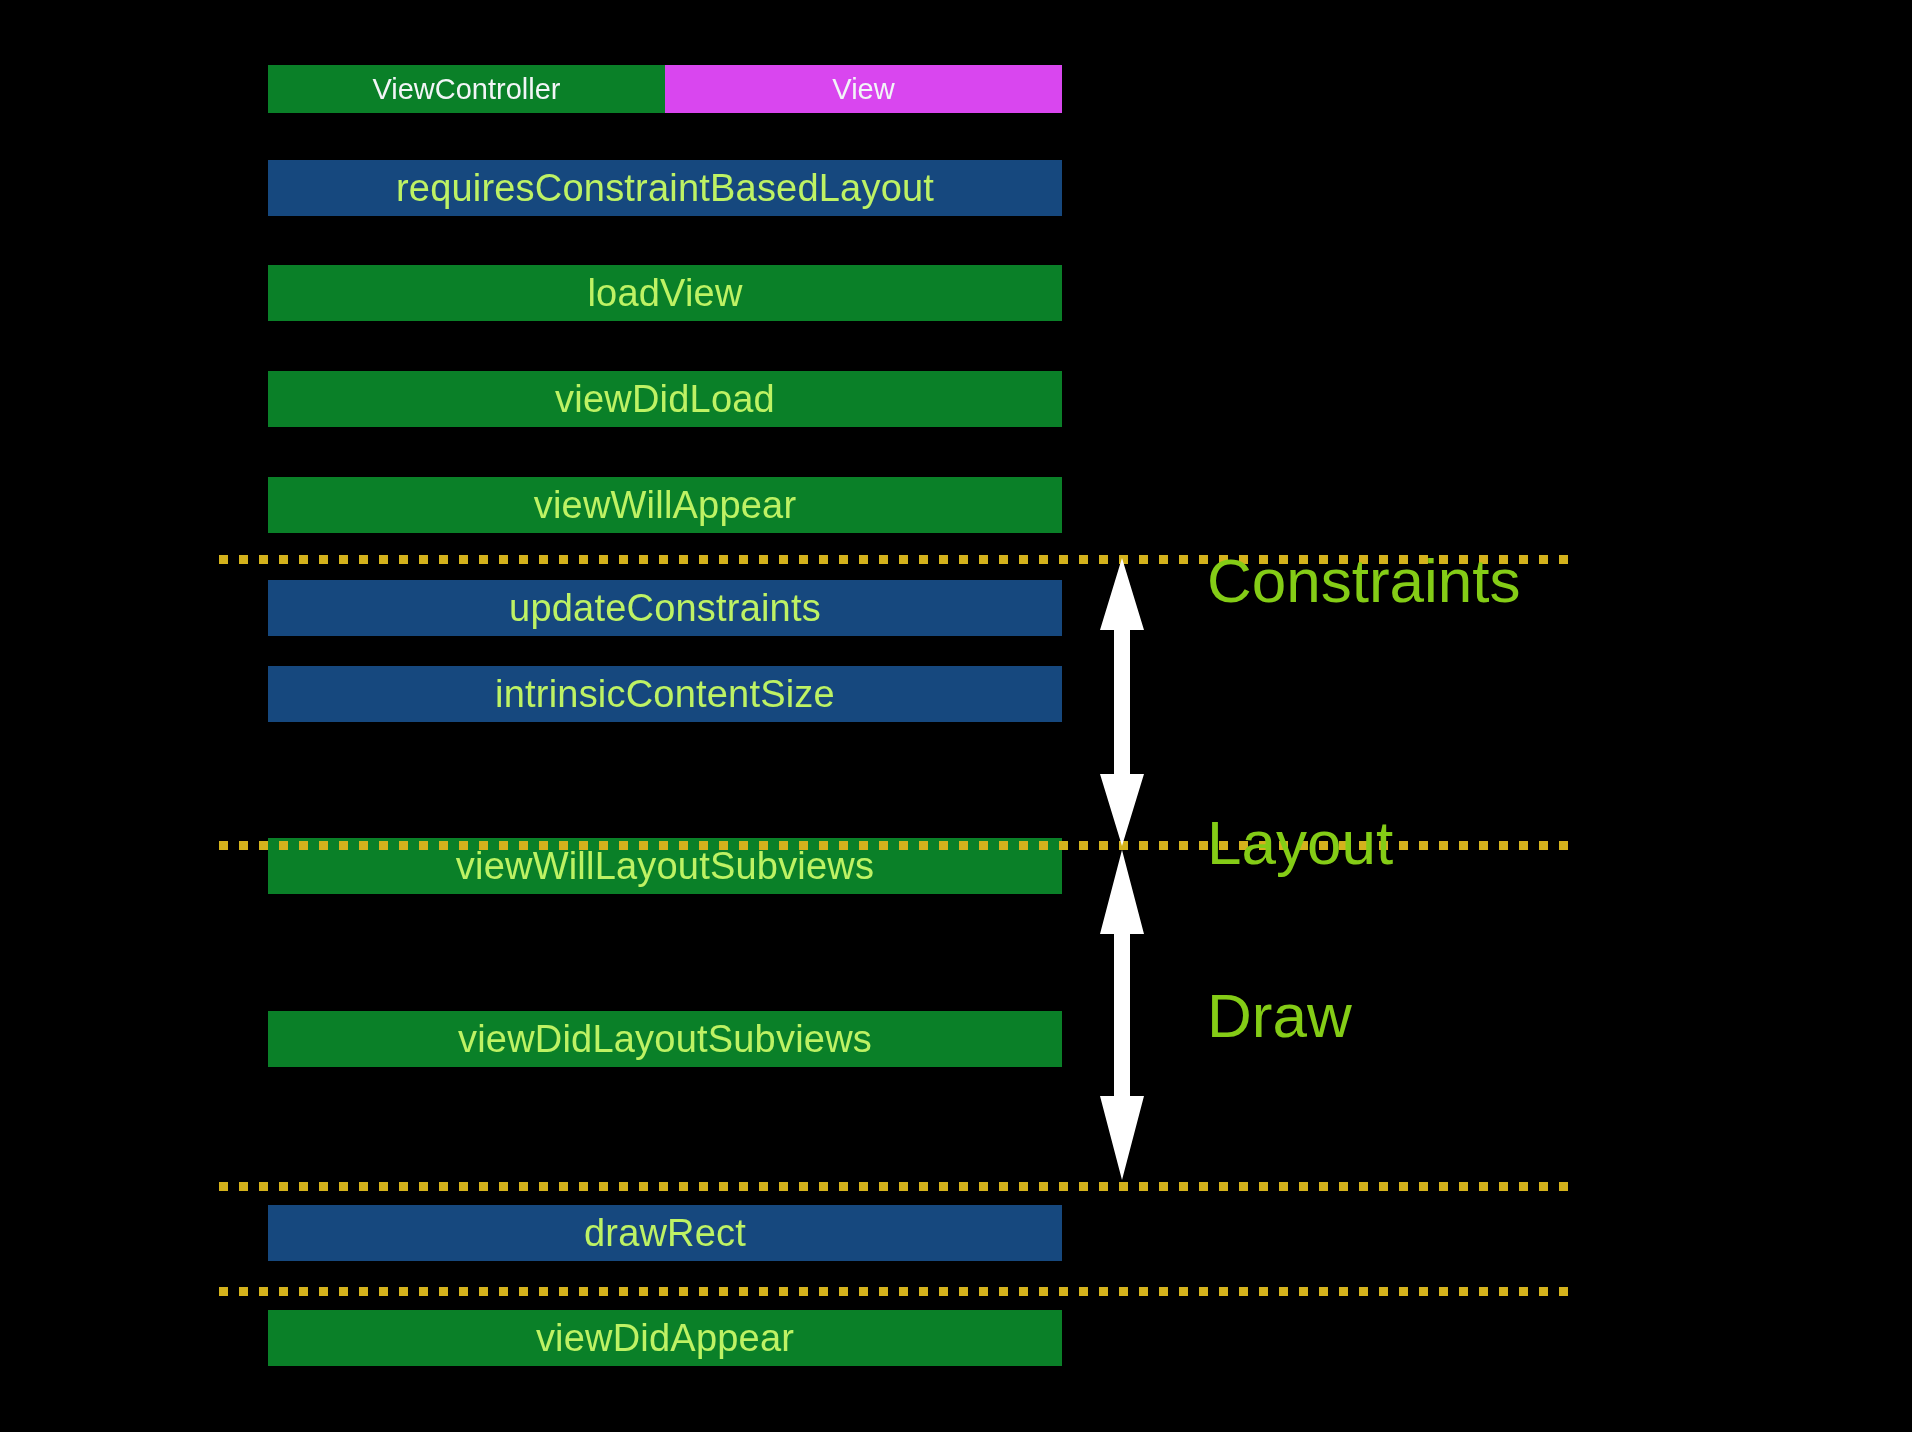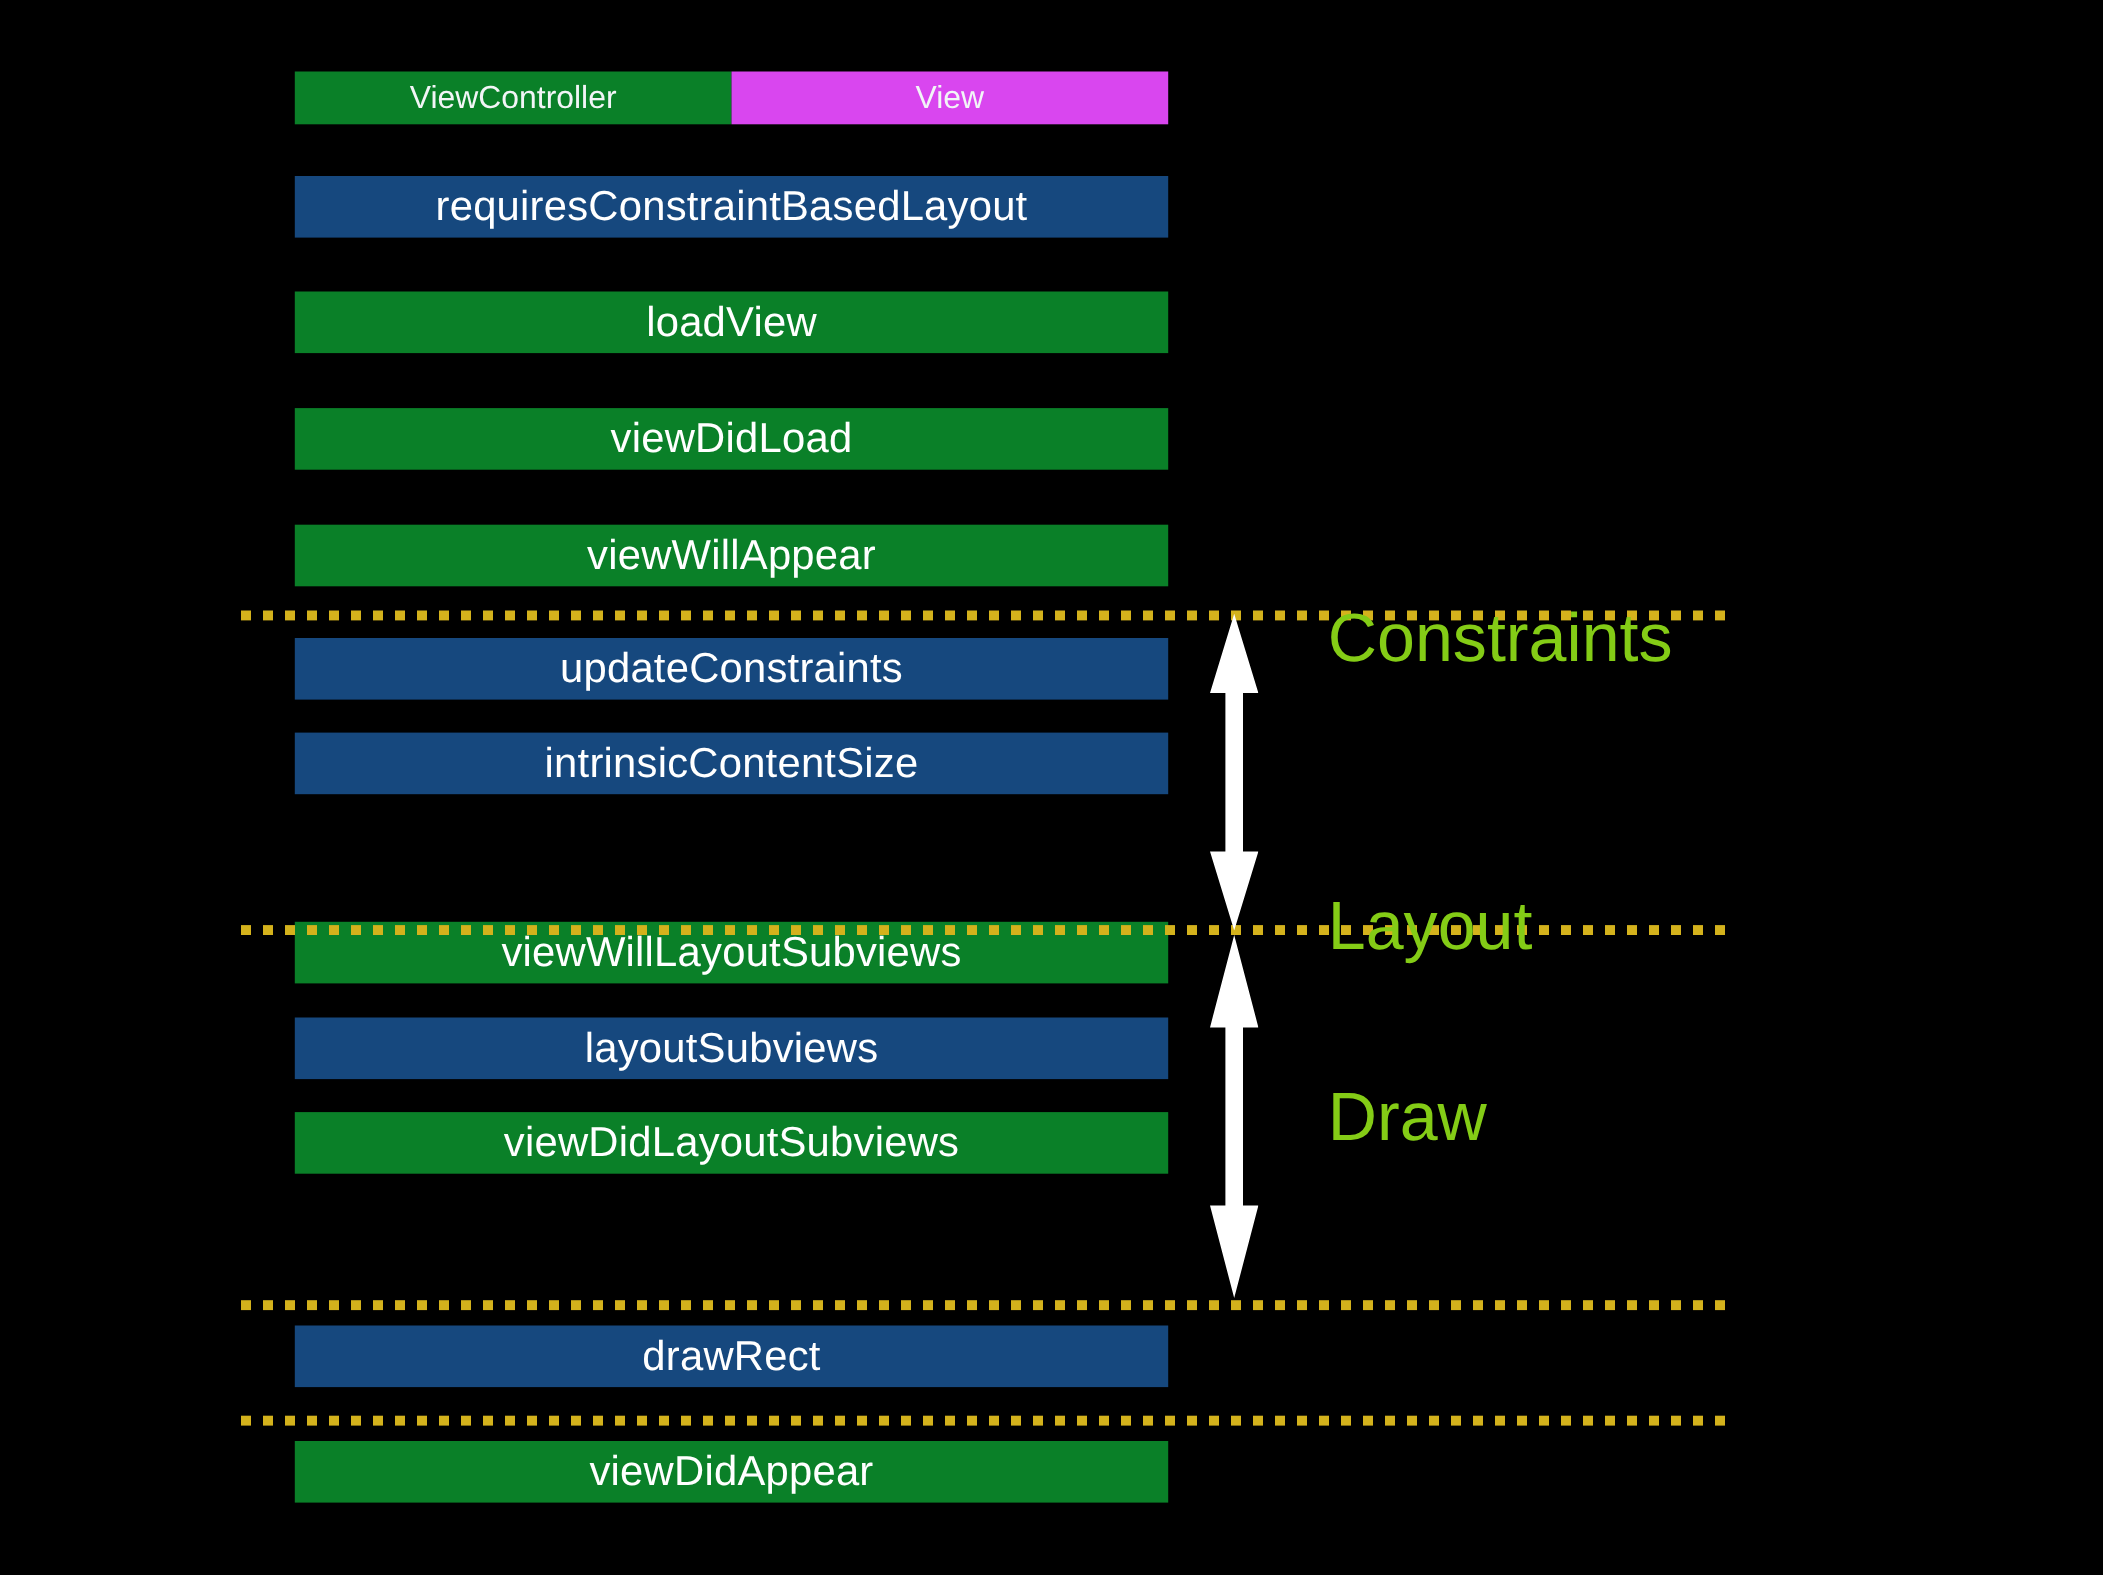--- a/index.html
+++ b/index.html
@@ -23,21 +23,21 @@
     position: absolute;
     left: 268px;
     width: 794px;
     height: 56px;
     display: flex;
     align-items: center;
     justify-content: center;
     box-sizing: border-box;
   }
   .bar .bar-label {
-    color: #ffffff;
+    color: #bef264;
     font-size: 38px;
     font-weight: 400;
     letter-spacing: 0.2px;
     line-height: 1;
     white-space: nowrap;
   }
   .bar.green { background: #0a8028; }
   .bar.blue  { background: #16487e; }
 
   
@@ -123,23 +123,20 @@
     </div>
   <div class="bar blue" style="top:580px">
       <span class="bar-label">updateConstraints</span>
     </div>
   <div class="bar blue" style="top:666px">
       <span class="bar-label">intrinsicContentSize</span>
     </div>
   <div class="bar green" style="top:838px">
       <span class="bar-label">viewWillLayoutSubviews</span>
     </div>
-  <div class="bar blue" style="top:925px">
-      <span class="bar-label">layoutSubviews</span>
-    </div>
   <div class="bar green" style="top:1011px">
       <span class="bar-label">viewDidLayoutSubviews</span>
     </div>
   <div class="bar blue" style="top:1205px">
       <span class="bar-label">drawRect</span>
     </div>
   <div class="bar green" style="top:1310px">
       <span class="bar-label">viewDidAppear</span>
     </div>
 

